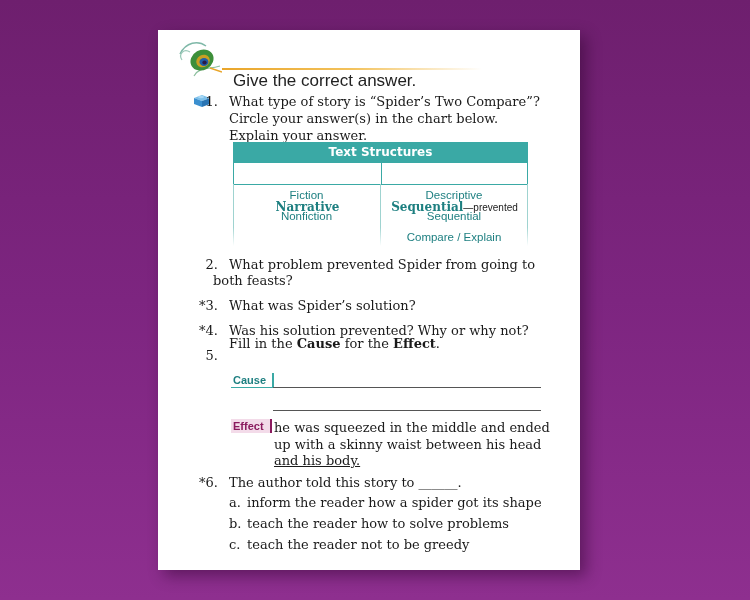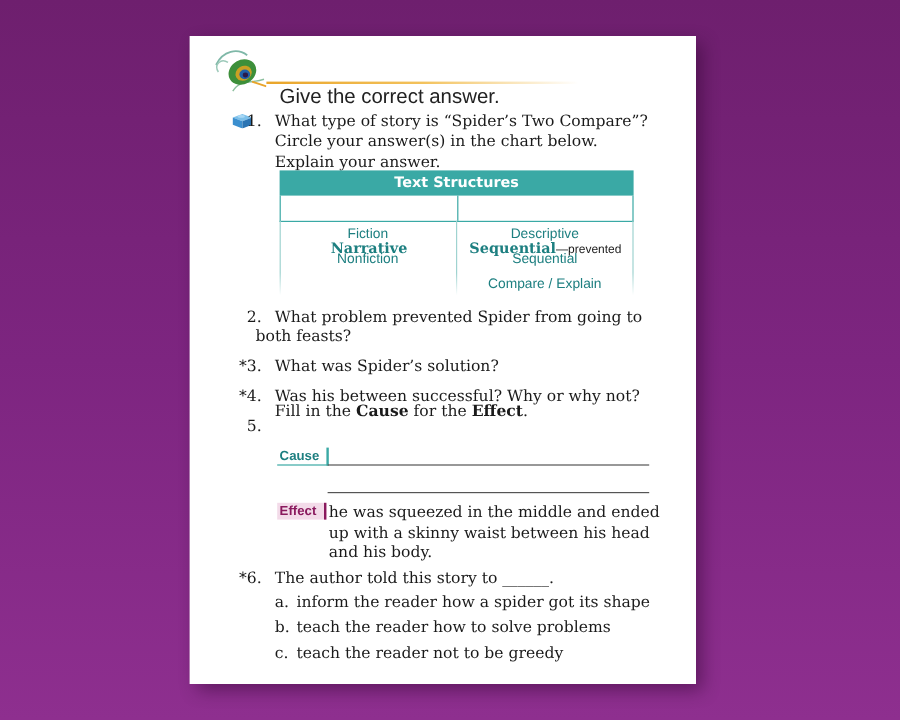--- a/index.html
+++ b/index.html
@@ -117,37 +117,37 @@
     <span class="txt" style="left:55px; top:242px;">both feasts?</span>
   </div>
 
   <div class="q">
     <span class="num" style="left:30px; top:267px;">*3.</span>
     <span class="txt" style="left:71px; top:267px;">What was Spider’s solution?</span>
   </div>
 
   <div class="q">
     <span class="num" style="left:30px; top:292px;">*4.</span>
-    <span class="txt" style="left:71px; top:292px;">Was his between successful?  Why or why not?</span>
+    <span class="txt" style="left:71px; top:292px;">Was his solution prevented?  Why or why not?</span>
   </div>
 
   <div class="q">
     <span class="num" style="left:30px; top:317px;">5.</span>
     <span class="txt" style="left:71px; top:305px;"><span>Fill in the </span><b>Cause</b><span> for the </span><b>Effect</b><span>.</span></span>
   </div>
 
   <div class="tag tag-cause" style="left:73px; top:343px;">Cause</div>
   <div class="line" style="left:115px; top:357px; width:268px;"></div>
   <div class="line" style="left:115px; top:380px; width:268px;"></div>
 
   <div class="tag tag-effect" style="left:73px; top:389px;">Effect</div>
   <div class="q">
     <span class="txt" style="left:116px; top:389px;">he was squeezed in the middle and ended</span>
     <span class="txt" style="left:116px; top:406px;">up with a skinny waist between his head</span>
-    <span class="txt" style="left:116px; top:422px;">and his body.</span>
+    <span class="txt" style="left:116px; top:422px;text-decoration:underline;">and his body.</span>
   </div>
 
   <div class="q">
     <span class="num" style="left:30px; top:444px;">*6.</span>
     <span class="txt" style="left:71px; top:444px;">The author told this story to ______.</span>
   </div>
   <div class="q">
     <span class="txt" style="left:71px; top:464px;">a.</span>
     <span class="txt" style="left:89px; top:464px;">inform the reader how a spider got its shape</span>
     <span class="txt" style="left:71px; top:485px;">b.</span>

